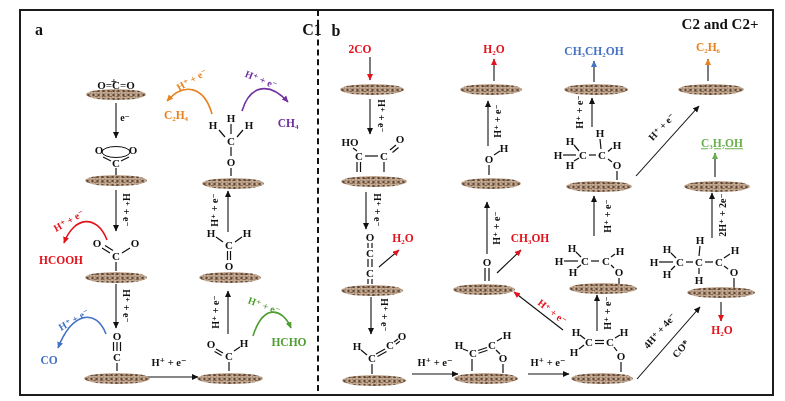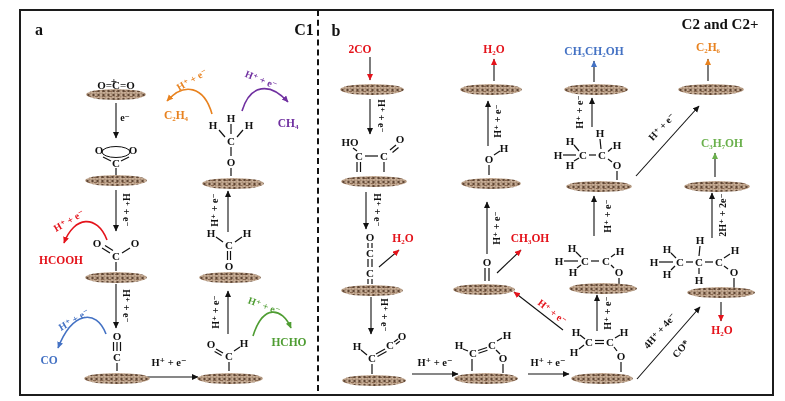--- a/index.html
+++ b/index.html
@@ -21,21 +21,21 @@
      background-size:5px 4px,7px 5px,3px 3px;}
 </style>
 </head>
 <body>
 
 <div id="fig">
   <div class="frame"></div>
   <div class="divider"></div>
 
   <span class="t pl" style="left:39px;top:30px;">a</span>
-  <span class="t pl" style="left:304px;top:30px;">C1</span>
+  <span class="t pl" style="left:312px;top:30px;">C1</span>
   <span class="t pl" style="left:336px;top:31px;">b</span>
   <span class="t" style="left:720px;top:24px;font-size:15px;">C2 and C2+</span>
 
   <svg width="785" height="401" viewBox="0 0 785 401">
     <defs>
       <marker id="ak" markerUnits="userSpaceOnUse" markerWidth="9" markerHeight="8" refX="6" refY="3" orient="auto">
           <path d="M0,0 L6.5,3 L0,6 Z" fill="#111"></path>
         </marker>
       <marker id="arx" markerUnits="userSpaceOnUse" markerWidth="9" markerHeight="8" refX="6" refY="3" orient="auto">
           <path d="M0,0 L6.5,3 L0,6 Z" fill="#e4131b"></path>
@@ -234,21 +234,21 @@
     <span class="t" style="left: 497px; top: 228px; font-size: 10px; transform: translate(-50%, -50%) rotate(-90deg);">H⁺ + e⁻</span>
     <span class="t" style="left: 530px; top: 239px; font-size: 11.5px; color: rgb(228, 19, 27); transform: translate(-50%, -50%) rotate(0deg);">CH₃OH</span>
     <span class="t" style="left: 552px; top: 312px; font-size: 10px; color: rgb(228, 19, 27); transform: translate(-50%, -50%) rotate(38deg);">H⁺ + e⁻</span>
     <span class="t" style="left: 548px; top: 363px; font-size: 10.5px; transform: translate(-50%, -50%) rotate(0deg);">H⁺ + e⁻</span>
     <span class="t" style="left: 594px; top: 52px; font-size: 11.5px; color: rgb(68, 114, 196); transform: translate(-50%, -50%) rotate(0deg);">CH₃CH₂OH</span>
     <span class="t" style="left: 580px; top: 112px; font-size: 10px; transform: translate(-50%, -50%) rotate(-90deg);">H⁺ + e⁻</span>
     <span class="t" style="left: 608px; top: 216px; font-size: 10px; transform: translate(-50%, -50%) rotate(-90deg);">H⁺ + e⁻</span>
     <span class="t" style="left: 608px; top: 313px; font-size: 10px; transform: translate(-50%, -50%) rotate(-90deg);">H⁺ + e⁻</span>
     <span class="t" style="left: 662px; top: 127px; font-size: 10px; transform: translate(-50%, -50%) rotate(-47deg);">H⁺ + e⁻</span>
     <span class="t" style="left: 708px; top: 48px; font-size: 11.5px; color: rgb(232, 130, 31); transform: translate(-50%, -50%) rotate(0deg);">C₂H₆</span>
-    <span class="t" style="left: 722px; top: 144px; font-size: 11.5px; color: rgb(106, 176, 76); transform: translate(-50%, -50%) rotate(0deg);">C₃H₇OH</span>
+    <span class="t" style="left: 722px; top: 144px; font-size: 11.5px; color: rgb(106, 176, 76); transform: translate(-50%, -50%) rotate(0deg); text-decoration: underline;">C₃H₇OH</span>
     <span class="t" style="left: 723px; top: 215px; font-size: 10px; transform: translate(-50%, -50%) rotate(-90deg);">2H⁺ + 2e⁻</span>
     <span class="t" style="left: 660px; top: 331px; font-size: 10px; transform: translate(-50%, -50%) rotate(-49deg);">4H⁺ + 4e⁻</span>
     <span class="t" style="left: 681px; top: 349px; font-size: 10px; transform: translate(-50%, -50%) rotate(-49deg);">CO*</span>
     <span class="t" style="left: 722px; top: 331px; font-size: 11.5px; color: rgb(228, 19, 27); transform: translate(-50%, -50%) rotate(0deg);">H₂O</span>
     <span class="t" style="left: 99px; top: 150px; font-size: 11px; transform: translate(-50%, -50%) rotate(0deg);">O</span>
     <span class="t" style="left: 133px; top: 150px; font-size: 11px; transform: translate(-50%, -50%) rotate(0deg);">O</span>
     <span class="t" style="left: 116px; top: 163px; font-size: 11px; transform: translate(-50%, -50%) rotate(0deg);">C</span>
     <span class="t" style="left: 97px; top: 243px; font-size: 11px; transform: translate(-50%, -50%) rotate(0deg);">O</span>
     <span class="t" style="left: 135px; top: 243px; font-size: 11px; transform: translate(-50%, -50%) rotate(0deg);">O</span>
     <span class="t" style="left: 116px; top: 256px; font-size: 11px; transform: translate(-50%, -50%) rotate(0deg);">C</span>

